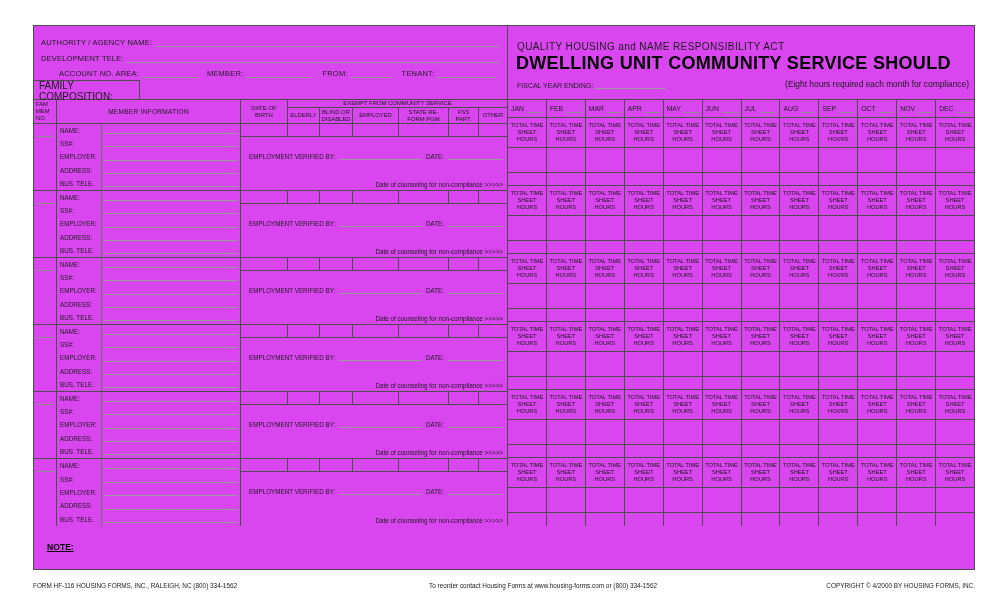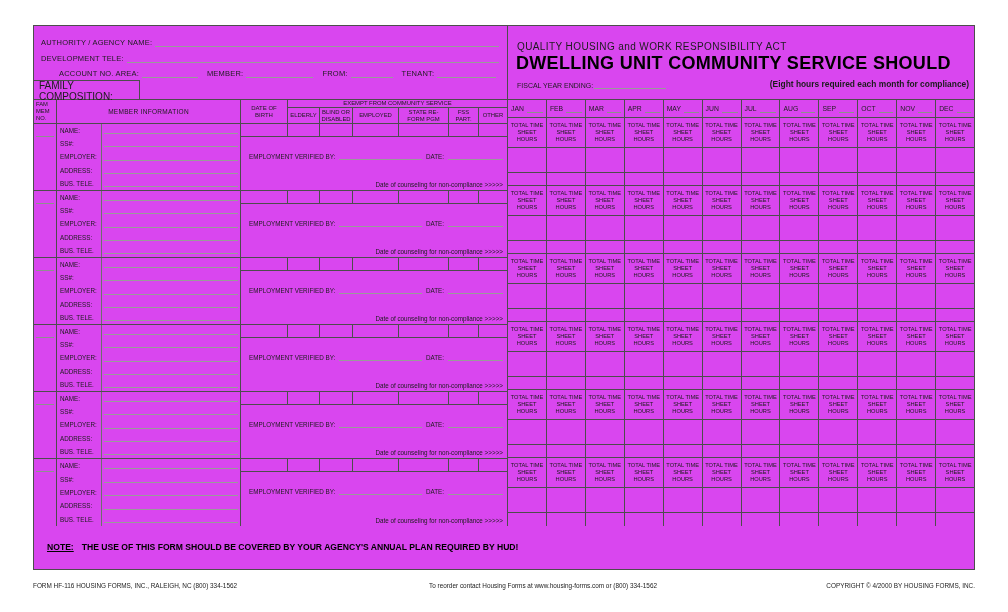--- a/index.html
+++ b/index.html
@@ -26,21 +26,21 @@
   .row-account .lbl { margin-left: 6px; }
   .row-account .lbl:first-child { margin-left: 0; }
 
   .fc-box { position: absolute; left: 0; top: 54px; width: 106px; height: 20px; border-top: 1px solid #4d4d4d; border-right: 1px solid #4d4d4d; display: flex; align-items: center; padding-left: 5px; font-size: 10px; }
 
   .act-title { position: absolute; left: 9px; top: 15px; font-size: 10px; letter-spacing: 0.4px; }
   .form-title { position: absolute; left: 8px; top: 27px; font-size: 18px; font-weight: bold; letter-spacing: 0.3px; color: #000; }
   .fiscal-row { position: absolute; left: 9px; right: 5px; top: 53px; display: flex; align-items: flex-end; font-size: 7px; }
   .fiscal-line { width: 72px; border-bottom: 1px solid #9a9a9a; height: 2px; margin-left: 1px; }
   .fiscal-spacer { flex: 1; }
-  .compliance-note { font-size: 8.4px; font-weight: bold; white-space: nowrap; }
+  .compliance-note { font-size: 8.4px; font-weight: normal; white-space: nowrap; }
 
   
   .tbl { position: absolute; left: 0; top: 74px; width: 100%; height: 426px; display: flex; overflow: hidden; }
   .left-table { width: 474px; border-right: 1px solid #4d4d4d; display: flex; flex-direction: column; }
   .pre { white-space: pre-line; }
 
   .lt-header { height: 24px; border-bottom: 1px solid #4d4d4d; display: flex; }
   .h-fam { width: 23px; border-right: 1px solid #4d4d4d; font-size: 5.8px; line-height: 1.2; padding: 1px 0 0 2px; }
   .h-mi { width: 184px; border-right: 1px solid #4d4d4d; display: flex; align-items: center; justify-content: center; font-size: 6.5px; letter-spacing: 0.3px; }
   .h-dob { width: 47px; border-right: 1px solid #4d4d4d; display: flex; align-items: center; justify-content: center; text-align: center; font-size: 6px; line-height: 1.15; }
@@ -126,21 +126,21 @@
           <span class="lbl">FROM:</span>
           <span class="fill-line w3"></span>
           <span class="lbl">TENANT:</span>
           <span class="fill-line w4"></span>
         </div>
         <div class="fc-box">
           <span>FAMILY COMPOSITION:</span>
         </div>
       </div>
       <div class="top-right">
-        <div class="act-title">QUALITY HOUSING and WORK RESPONSIBILITY ACT</div>
+        <div class="act-title">QUALITY HOUSING and NAME RESPONSIBILITY ACT</div>
         <div class="form-title">DWELLING UNIT COMMUNITY SERVICE SHOULD</div>
         <div class="fiscal-row">
           <span>FISCAL YEAR ENDING:</span>
           <span class="fiscal-line"></span>
           <span class="fiscal-spacer"></span>
           <span class="compliance-note">(Eight hours required each month for compliance)</span>
         </div>
       </div>
     </div>
 
@@ -1138,21 +1138,20 @@
                 <div class="m-counsel"></div>
               </div>
 
           </div>
 
       </div>
     </div>
 
     <div class="note-strip">
       <span class="note-lbl">NOTE:</span>
-      <span>THE USE OF THIS FORM SHOULD BE COVERED BY YOUR AGENCY'S ANNUAL PLAN REQUIRED BY HUD!</span>
     </div>
   </div>
 
   <div class="footer">
     <span class="fl">FORM HF-116 HOUSING FORMS, INC., RALEIGH, NC (800) 334-1562</span>
     <span class="fc">To reorder contact Housing Forms at www.housing-forms.com or (800) 334-1562</span>
     <span class="fr">COPYRIGHT © 4/2000 BY HOUSING FORMS, INC.</span>
   </div>
 </div>
 

